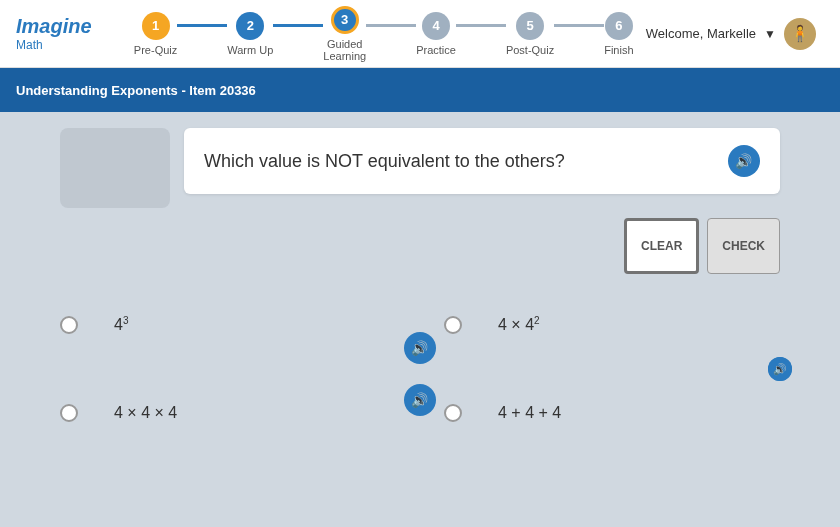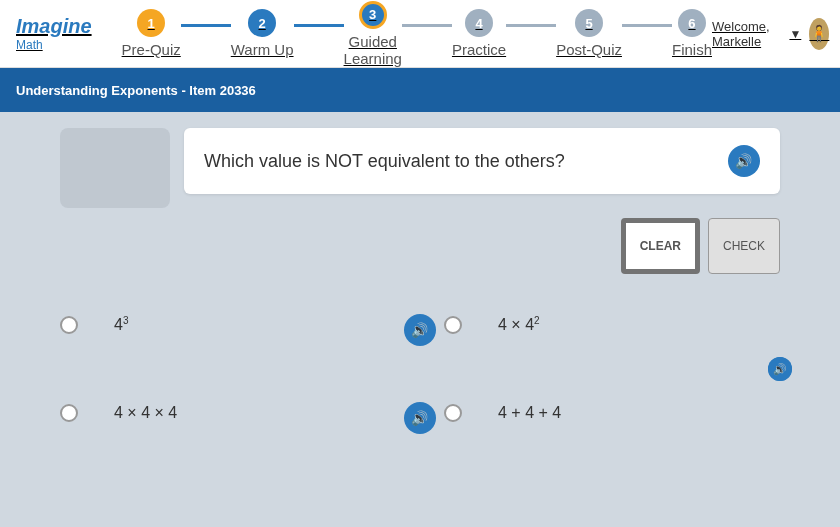--- a/index.html
+++ b/index.html
@@ -14,21 +14,20 @@
 
     
     .header {
       background: #fff;
       height: 68px;
       display: flex;
       align-items: center;
       padding: 0 16px;
       border-bottom: 1px solid #ddd;
       position: relative;
-      text-decoration: underline;
     }
 
     .logo-area {
       display: flex;
       flex-direction: column;
       margin-right: 30px;
     }
     .logo-text {
       font-size: 20px;
       font-weight: bold;
@@ -71,21 +70,21 @@
       font-weight: bold;
       color: #fff;
       position: relative;
       z-index: 2;
     }
     .step-circle.active { background: #f5a623; }
     .step-circle.completed { background: #2a7abf; }
     .step-circle.inactive { background: #a0b0c0; }
 
     .step-label {
-      font-size: 15px;
+      font-size: 11px;
       color: #555;
       margin-top: 4px;
       text-align: center;
       white-space: nowrap;
     }
     .step-line {
       width: 50px;
       height: 3px;
       background: #a0b0c0;
       margin-bottom: 16px;
@@ -173,35 +172,35 @@
 
     
     .action-row {
       display: flex;
       justify-content: flex-end;
       gap: 8px;
       margin-bottom: 12px;
     }
     .btn-clear {
       background: #fff;
-      border: 5px solid #737373;
+      border: 3px solid #737373;
       border-radius: 4px;
       padding: 4px 14px;
       font-size: 12px;
       font-weight: bold;
       color: #555;
       cursor: pointer;
     }
     .btn-check {
       background: #e0e0e0;
       border: 1px solid #999;
       border-radius: 4px;
       padding: 20px 14px;
       font-size: 12px;
-      font-weight: normal;
+      font-weight: bold;
       color: #555;
       cursor: pointer;
     }
 
     .radio-btn {
       width: 18px;
       height: 18px;
       border-radius: 50%;
       border: 2px solid #999;
       background: #fff;
@@ -211,20 +210,21 @@
     }
 
     sup {
       font-size: 10px;
     }
 
     .answer-section {
       display: flex;
       gap: 0;
       position: relative;
+      align-items: center;
     }
 
     .left-answers {
       flex: 1;
       display: flex;
       flex-direction: column;
       gap: 10px;
     }
 
     .middle-speakers {

